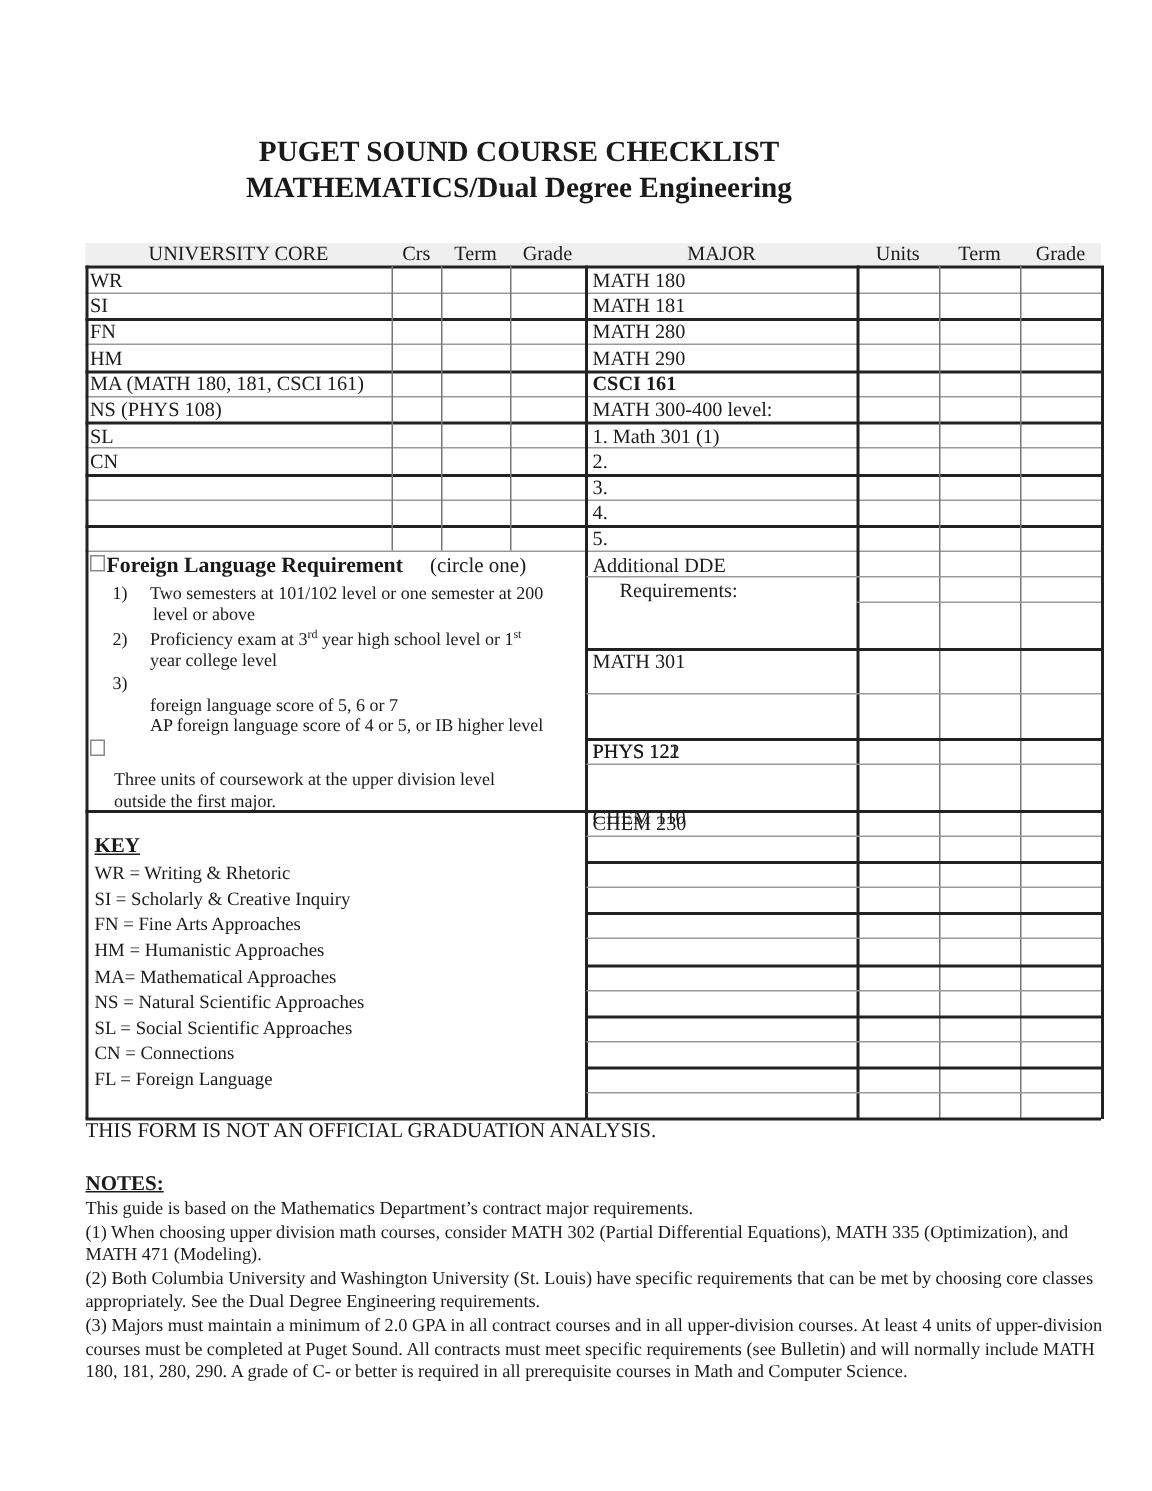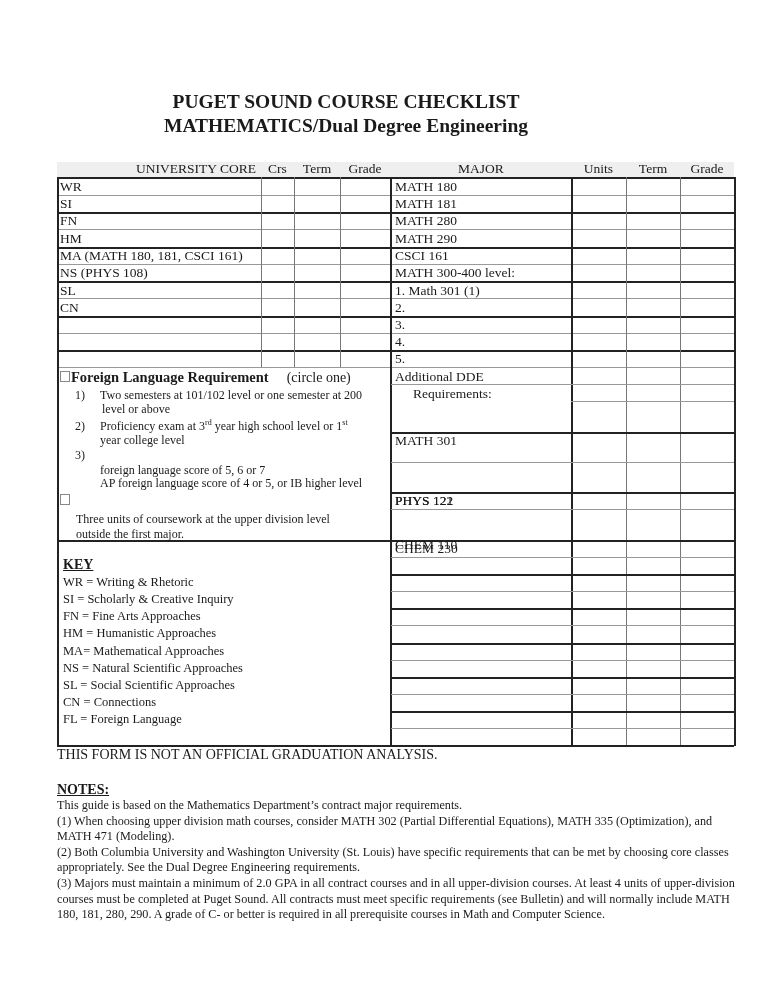--- a/index.html
+++ b/index.html
@@ -27,21 +27,21 @@
   .notes-body p { margin:0; }
   sup { font-size:8px; vertical-align:5px; line-height:0; }
 </style>
 </head>
 <body>
 
 <div class="title" style="top:90px;">PUGET SOUND COURSE CHECKLIST</div>
 <div class="title" style="top:114px;">MATHEMATICS/Dual Degree Engineering</div>
 
 <div class="hdr-bg"></div>
-<div class="hdr" style="left:57px;width:204px;padding-left:37px;">UNIVERSITY CORE</div>
+<div class="hdr" style="left:57px;width:204px;">UNIVERSITY CORE</div>
 <div class="hdr" style="left:261px;width:33px;">Crs</div>
 <div class="hdr" style="left:294px;width:46px;">Term</div>
 <div class="hdr" style="left:340px;width:50px;">Grade</div>
 <div class="hdr" style="left:391px;width:180px;">MAJOR</div>
 <div class="hdr" style="left:571px;width:55px;">Units</div>
 <div class="hdr" style="left:626px;width:54px;">Term</div>
 <div class="hdr" style="left:680px;width:54px;">Grade</div>
 
 <div id="grid">
     <div class="hline dark" style="left: 57px; width: 677px; top: 177px;"></div>
@@ -97,21 +97,21 @@
   <div class="cell" style="left:60px;top:264px;">NS (PHYS 108)</div>
   <div class="cell" style="left:60px;top:281.5px;">SL</div>
   <div class="cell" style="left:60px;top:298.5px;">CN</div>
 </div>
 
 <div>
   <div class="cell" style="left:395px;top:178px;">MATH 180</div>
   <div class="cell" style="left:395px;top:195px;">MATH 181</div>
   <div class="cell" style="left:395px;top:212px;">MATH 280</div>
   <div class="cell" style="left:395px;top:229.5px;">MATH 290</div>
-  <div class="cell" style="left:395px;top:247px;">CSCI 161</div>
+  <div class="cell" style="left:395px;top:247px;font-weight:bold;">CSCI 161</div>
   <div class="cell" style="left:395px;top:264px;">MATH 300-400 level:</div>
   <div class="cell" style="left:395px;top:281.5px;">1. Math 301 (1)</div>
   <div class="cell" style="left:395px;top:298.5px;">2.</div>
   <div class="cell" style="left:395px;top:316px;">3.</div>
   <div class="cell" style="left:395px;top:333px;">4.</div>
   <div class="cell" style="left:395px;top:350px;">5.</div>
 
   <div class="cell" style="left:395px;top:367.5px;">Additional DDE</div>
   <div class="cell" style="left:413px;top:384.5px;">Requirements:</div>
   <div class="cell" style="left:395px;top:432px;">MATH 301</div>

